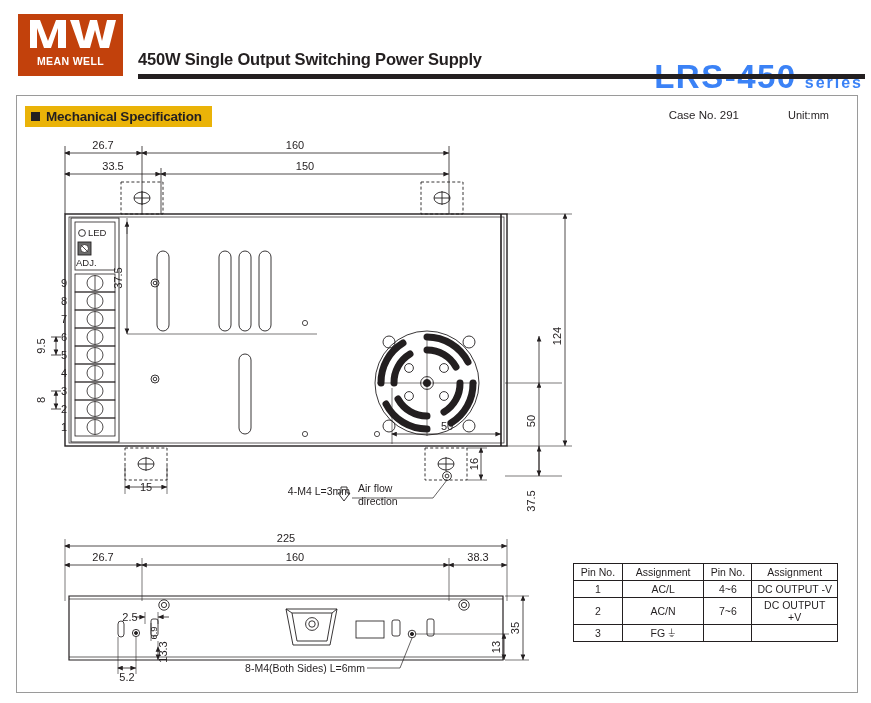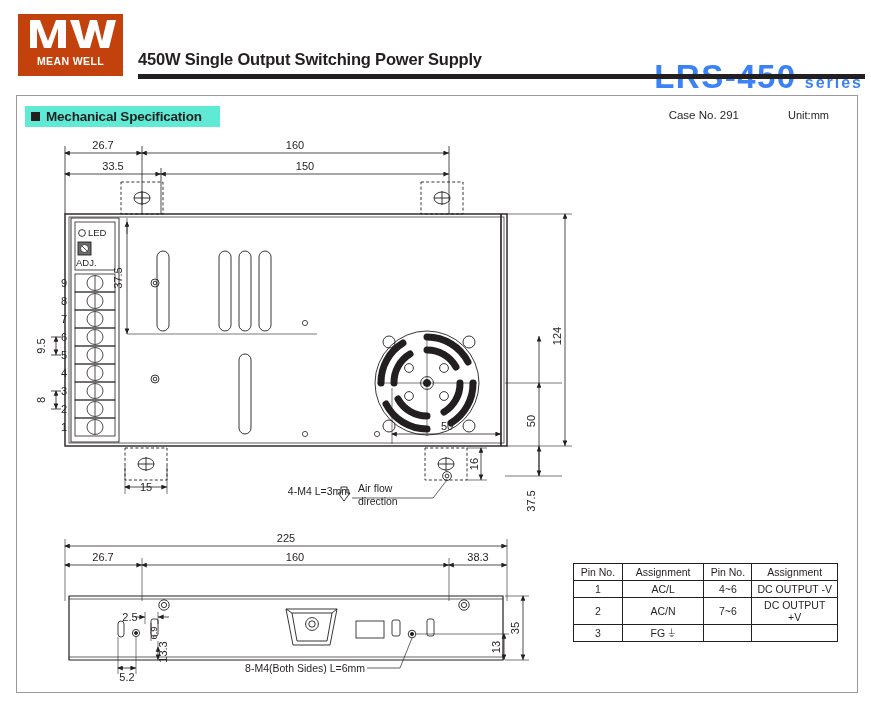--- a/index.html
+++ b/index.html
@@ -39,21 +39,21 @@
     position:absolute;left:138px;top:74px;width:727px;height:5px;background:#231f20;
   }
 
   
   .content-box{
     position:absolute;left:16px;top:95px;width:840px;height:596px;
     border:1px solid #9a9a9a;background:#fff;
   }
   .sect-title{
     position:absolute;left:8px;top:10px;height:19px;
-    background:#5eead4;padding:1px 18px 1px 6px;
+    background:#eab308;padding:1px 10px 1px 6px;
     display:flex;align-items:center;gap:6px;
   }
   .sect-title .sq{width:9px;height:9px;background:#231f20;display:inline-block;}
   .sect-title .tx{font-size:13.5px;font-weight:bold;color:#231f20;letter-spacing:-.2px;}
   .case-no{position:absolute;right:118px;top:13px;font-size:11.5px;color:#231f20;white-space:nowrap;margin-left:12px;}
   .unit-mm{position:absolute;right:28px;top:13px;font-size:11px;color:#231f20;white-space:nowrap;}
 
   
   .draw{position:absolute;left:0;top:0;width:840px;height:596px;}
 

